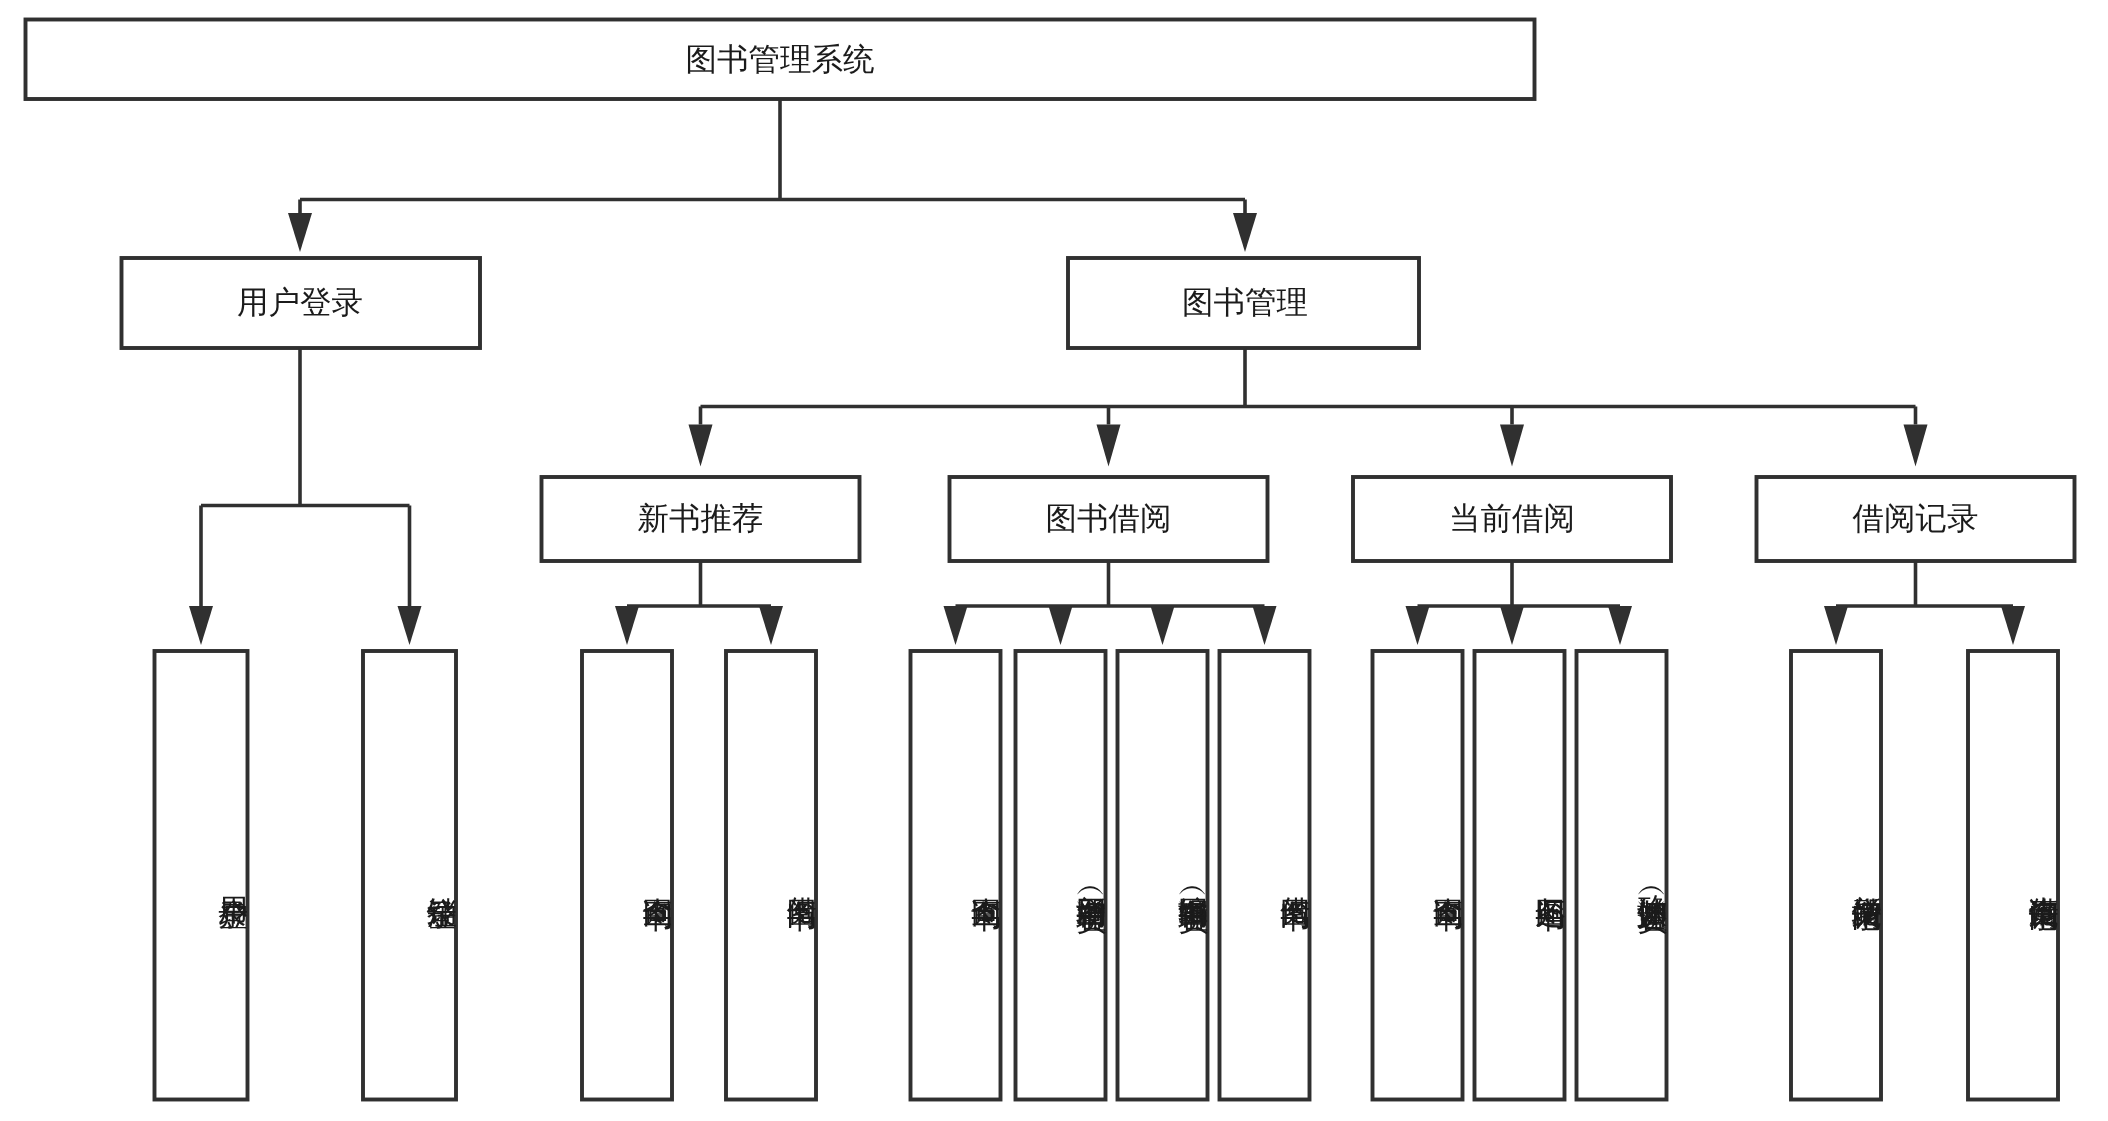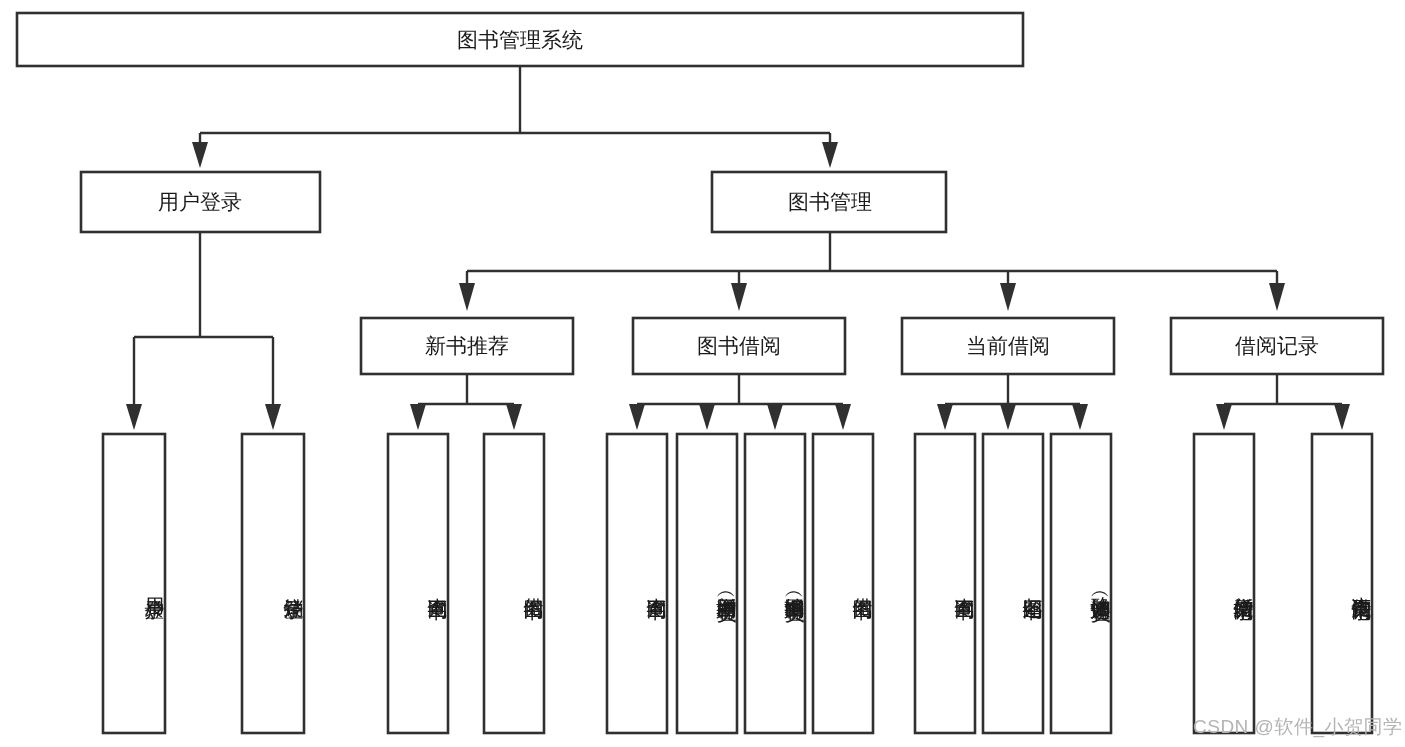--- a/index.html
+++ b/index.html
@@ -204,15 +204,14 @@
   <div class="node-label-v" style="left:915px; top:434px; width:60px; height:299px;">查询图书</div>
 
   <div class="node-label-v" style="left:983px; top:434px; width:60px; height:299px;">归还图书</div>
 
   <div class="node-label-v" style="left:1051px; top:440px; width:60px; height:290px;">确认归还（管理员）</div>
 
   <div class="node-label-v" style="left:1194px; top:434px; width:60px; height:299px;">新增借阅记录</div>
 
   <div class="node-label-v" style="left:1312px; top:434px; width:60px; height:299px;">查询借阅记录</div>
 
-  <div class="watermark" style="left:1193px; top:714px;">CSDN @软件_小贺同学</div>
 
 </div>
 
 </body></html>

